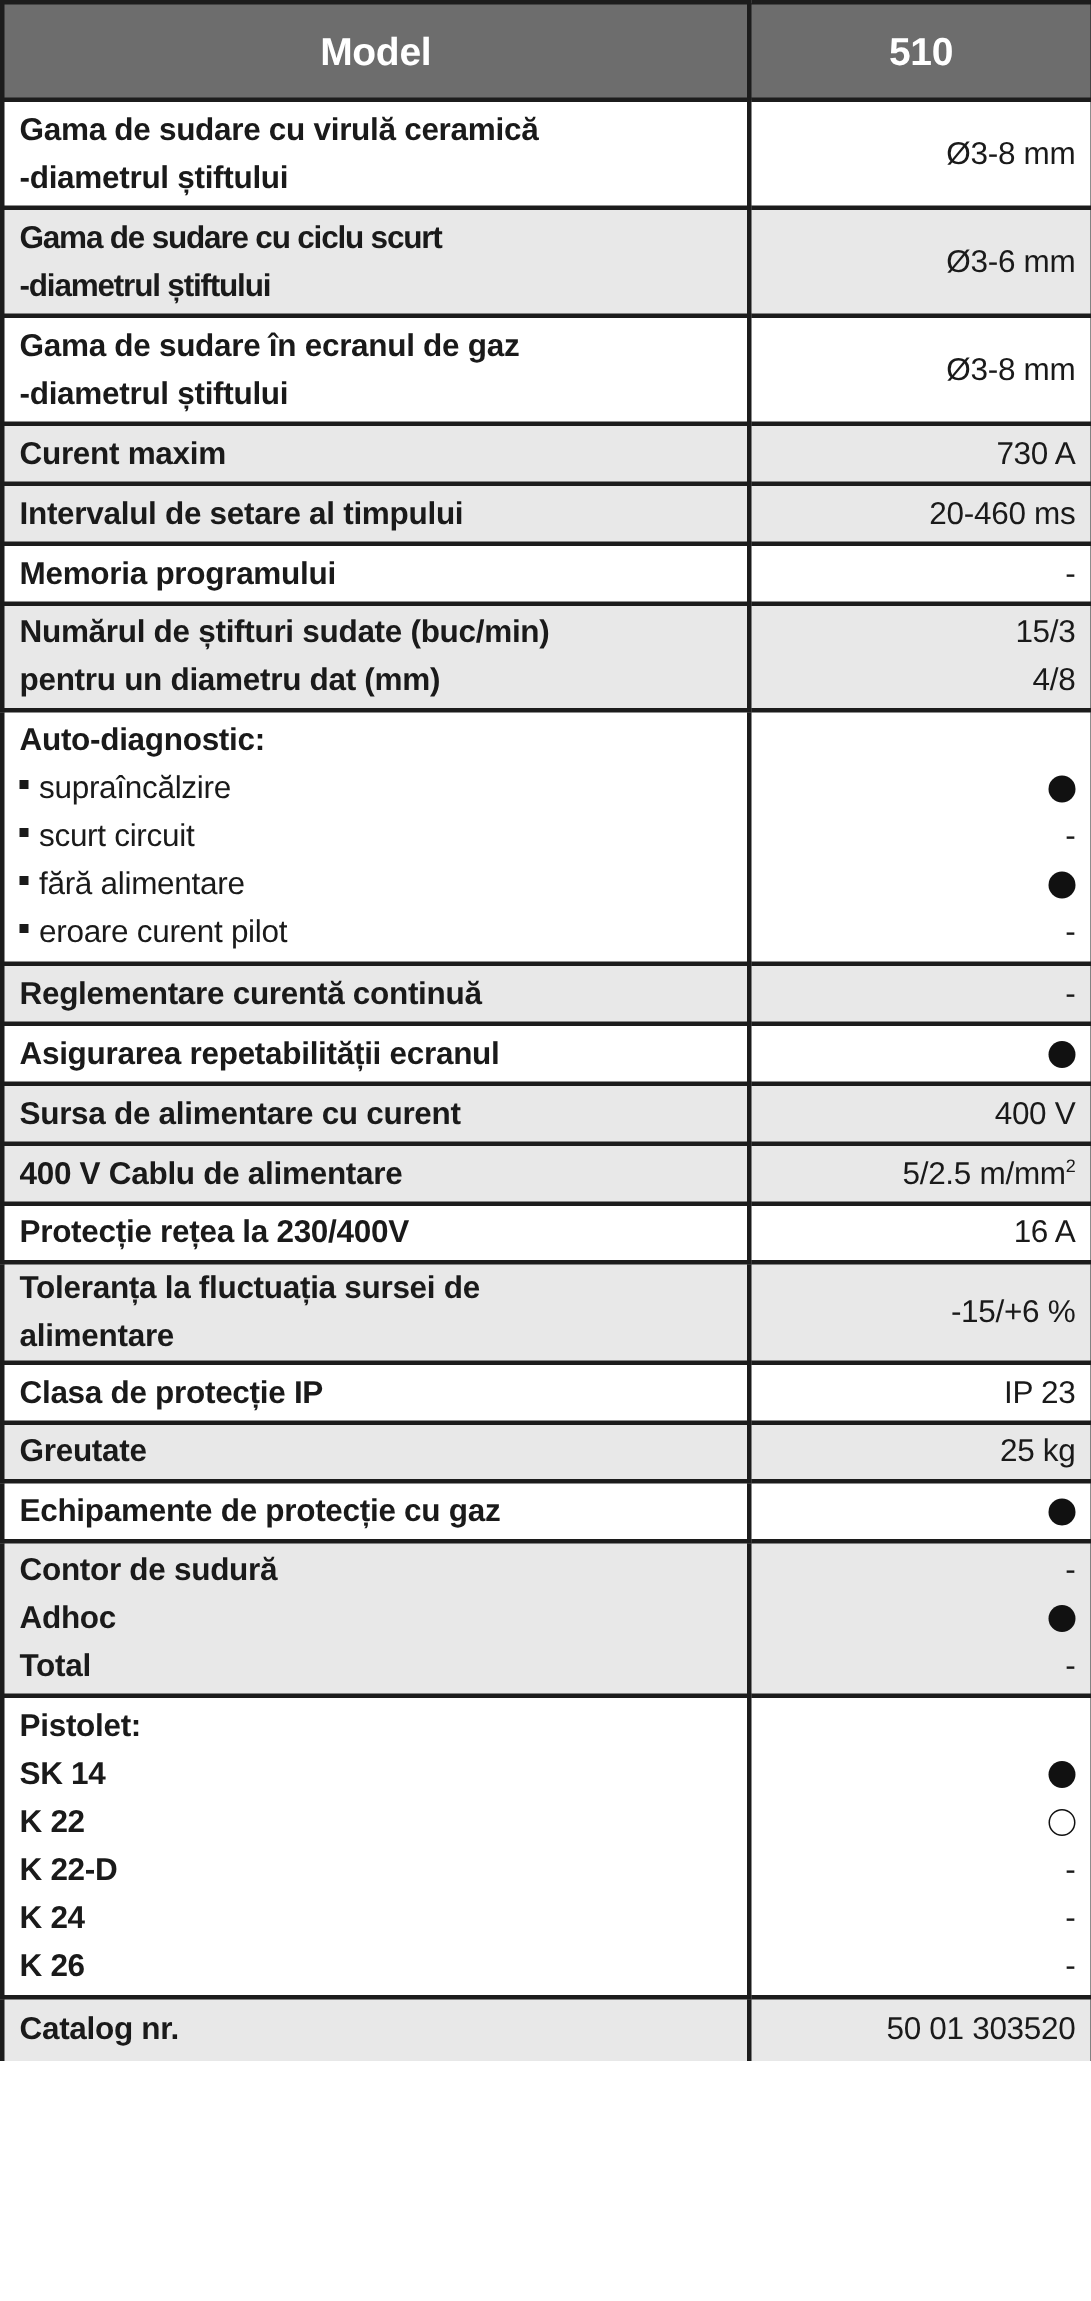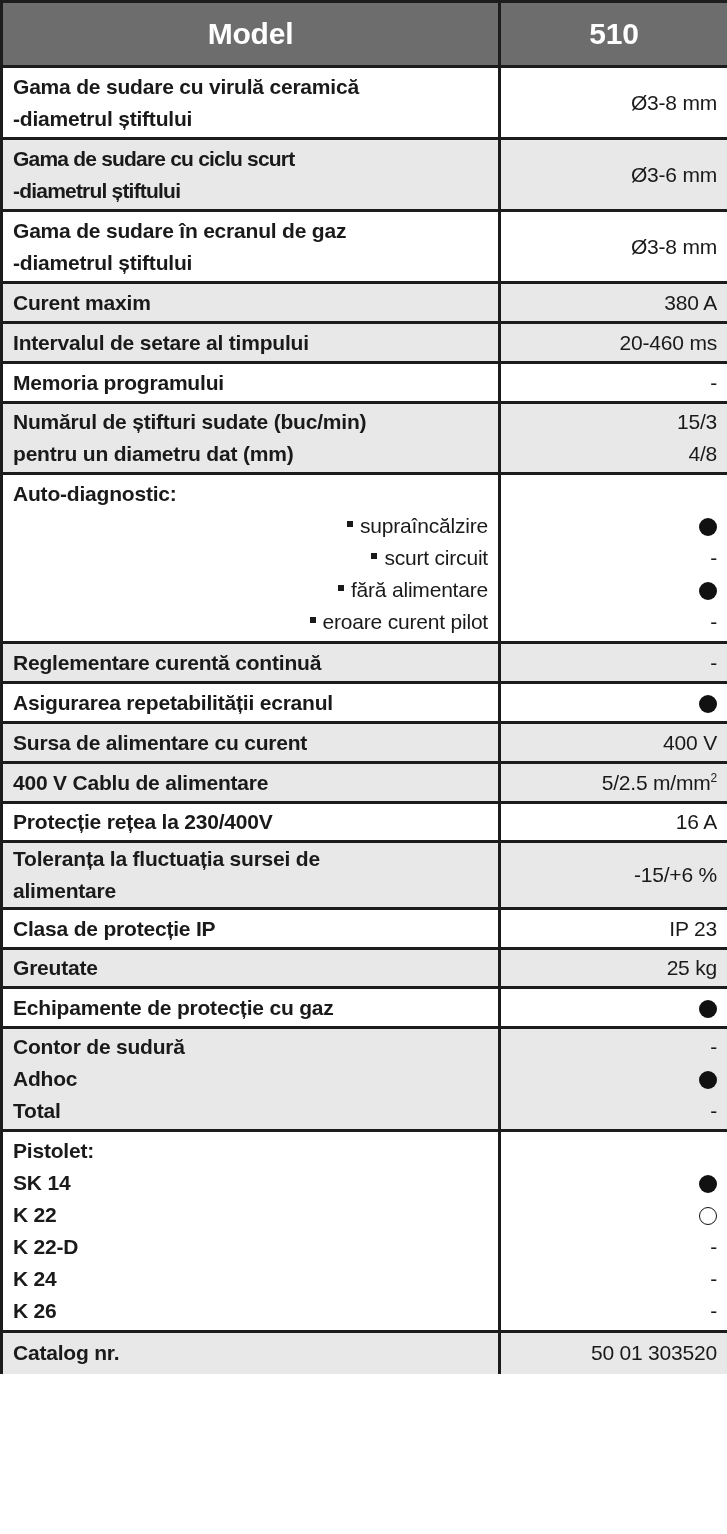--- a/index.html
+++ b/index.html
@@ -19,27 +19,27 @@
     font-size: 21px;
     line-height: 32px;
     letter-spacing: -0.2px;
   }
   table.spec th {
     background: #6d6d6d;
     color: #ffffff;
     font-weight: bold;
     text-align: center;
     height: 62px;
-    font-size: 30px;
+    font-size: 26px;
   }
   tr.shade td { background: #e8e8e8; }
   tr.plain td { background: #ffffff; }
   td.label { font-weight: bold; }
   td.value { text-align: right; font-weight: normal; }
-  .sub { font-weight: normal; display: block; text-align: right; }
+  .sub { font-weight: normal; display: block; }
   .sq { display: inline-block; width: 6px; height: 6px; background: #1a1a1a; margin-right: 7px; vertical-align: middle; position: relative; top: -3px; }
   .line { display: block; }
   .dot-full { display: inline-block; width: 18px; height: 18px; border-radius: 50%; background: #111; vertical-align: middle; }
   .dot-empty { display: inline-block; width: 16px; height: 16px; border-radius: 50%; border: 1.5px solid #111; background: #fff; vertical-align: middle; }
   sup { font-size: 12px; line-height: 0; }
 </style>
 </head>
 <body>
 
 <table class="spec">
@@ -74,21 +74,21 @@
     <tr class="plain" style="height:72px">
       <td class="label">
         <span class="line">Gama de sudare în ecranul de gaz</span>
         <span class="line">-diametrul știftului</span>
       </td>
       <td class="value">Ø3-8 mm</td>
     </tr>
 
     <tr class="shade" style="height:40px">
       <td class="label">Curent maxim</td>
-      <td class="value">380 A</td>
+      <td class="value">730 A</td>
     </tr>
 
 
     <tr class="shade" style="height:40px">
       <td class="label">Intervalul de setare al timpului</td>
       <td class="value">20-460 ms</td>
     </tr>
 
     <tr class="plain" style="height:40px">
       <td class="label">Memoria programului</td>

